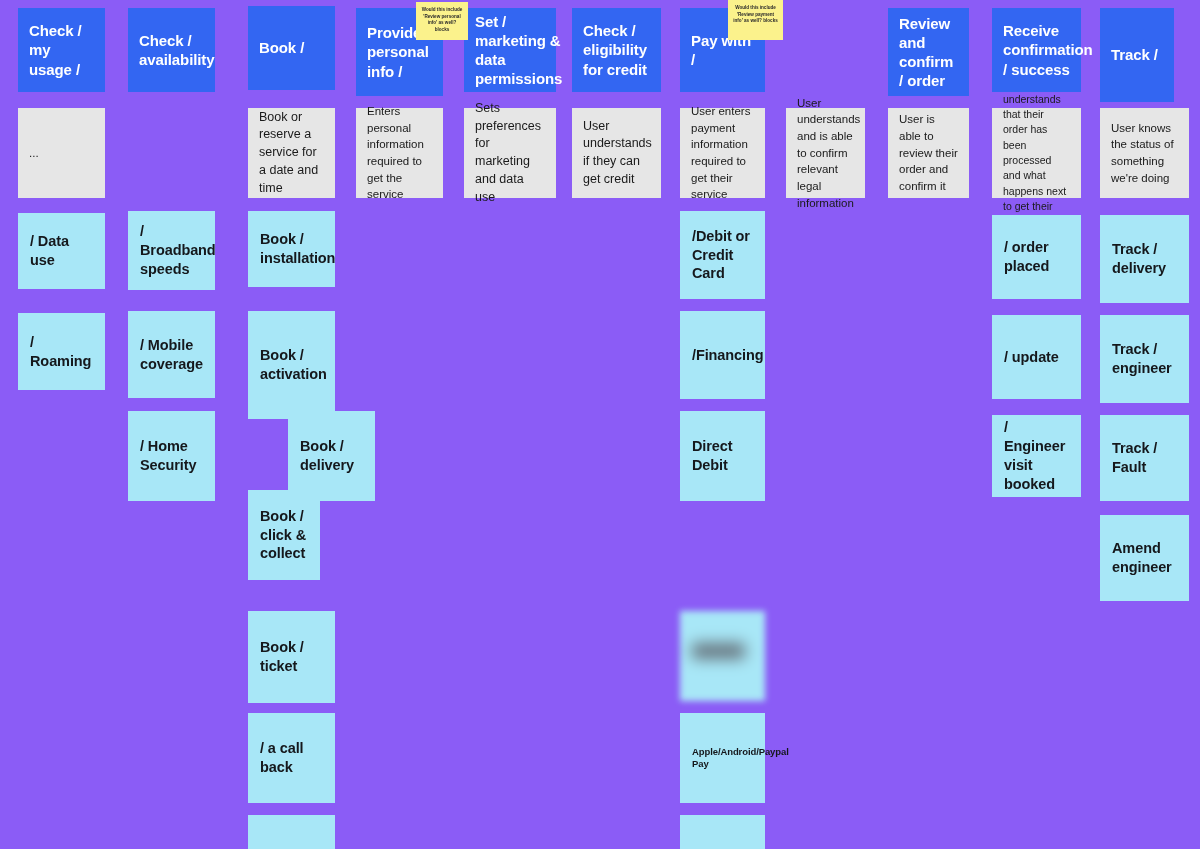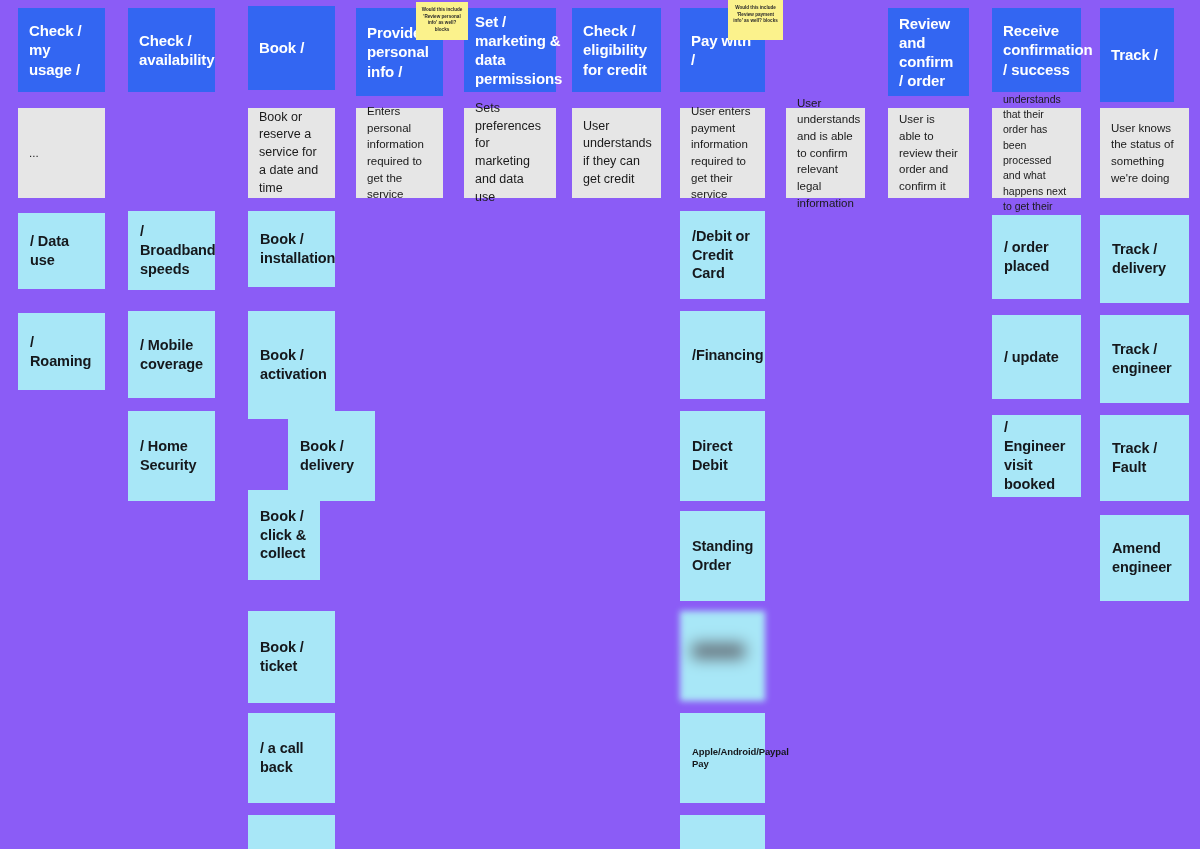--- a/index.html
+++ b/index.html
@@ -128,21 +128,20 @@
     <div class="card-gray md" style="left: 356px; top: 108px; width: 87px; height: 90px;">Enters personal information required to get the service</div>
     <div class="card-blue" style="left: 464px; top: 8px; width: 92px; height: 84px;">Set / marketing &amp; data permissions</div>
     <div class="card-gray " style="left: 464px; top: 108px; width: 92px; height: 90px;">Sets preferences for marketing and data use</div>
     <div class="card-blue" style="left: 572px; top: 8px; width: 89px; height: 84px;">Check / eligibility for credit</div>
     <div class="card-gray " style="left: 572px; top: 108px; width: 89px; height: 90px;">User understands if they can get credit</div>
     <div class="card-blue" style="left: 680px; top: 8px; width: 85px; height: 84px;">Pay with /</div>
     <div class="card-gray md" style="left: 680px; top: 108px; width: 85px; height: 90px;">User enters payment information required to get their service</div>
     <div class="card-cyan" style="left: 680px; top: 211px; width: 85px; height: 88px;">/Debit or Credit Card</div>
     <div class="card-cyan" style="left: 680px; top: 311px; width: 85px; height: 88px;">/Financing</div>
     <div class="card-cyan" style="left: 680px; top: 411px; width: 85px; height: 90px;">Direct Debit</div>
-    <div class="card-cyan" style="left: 680px; top: 511px; width: 85px; height: 90px;">Standing Order</div>
     <div class="card-cyan redacted" style="left: 680px; top: 611px; width: 85px; height: 90px;"></div>
     <div class="card-cyan tiny" style="left: 680px; top: 713px; width: 85px; height: 90px;">Apple/Android/Paypal Pay</div>
     <div class="card-cyan" style="left: 680px; top: 815px; width: 85px; height: 80px;"></div>
     <div class="card-gray md" style="left: 786px; top: 108px; width: 79px; height: 90px;">User understands and is able to confirm relevant legal information</div>
     <div class="card-blue" style="left: 888px; top: 8px; width: 81px; height: 88px;">Review and confirm / order</div>
     <div class="card-gray md" style="left: 888px; top: 108px; width: 81px; height: 90px;">User is able to review their order and confirm it</div>
     <div class="card-blue" style="left: 992px; top: 8px; width: 89px; height: 84px;">Receive confirmation / success</div>
     <div class="card-gray sm" style="left: 992px; top: 108px; width: 89px; height: 90px;">User understands that their order has been processed and what happens next to get their service</div>
     <div class="card-cyan" style="left: 992px; top: 215px; width: 89px; height: 84px;">/ order placed</div>
     <div class="card-cyan" style="left: 992px; top: 315px; width: 89px; height: 84px;">/ update</div>

